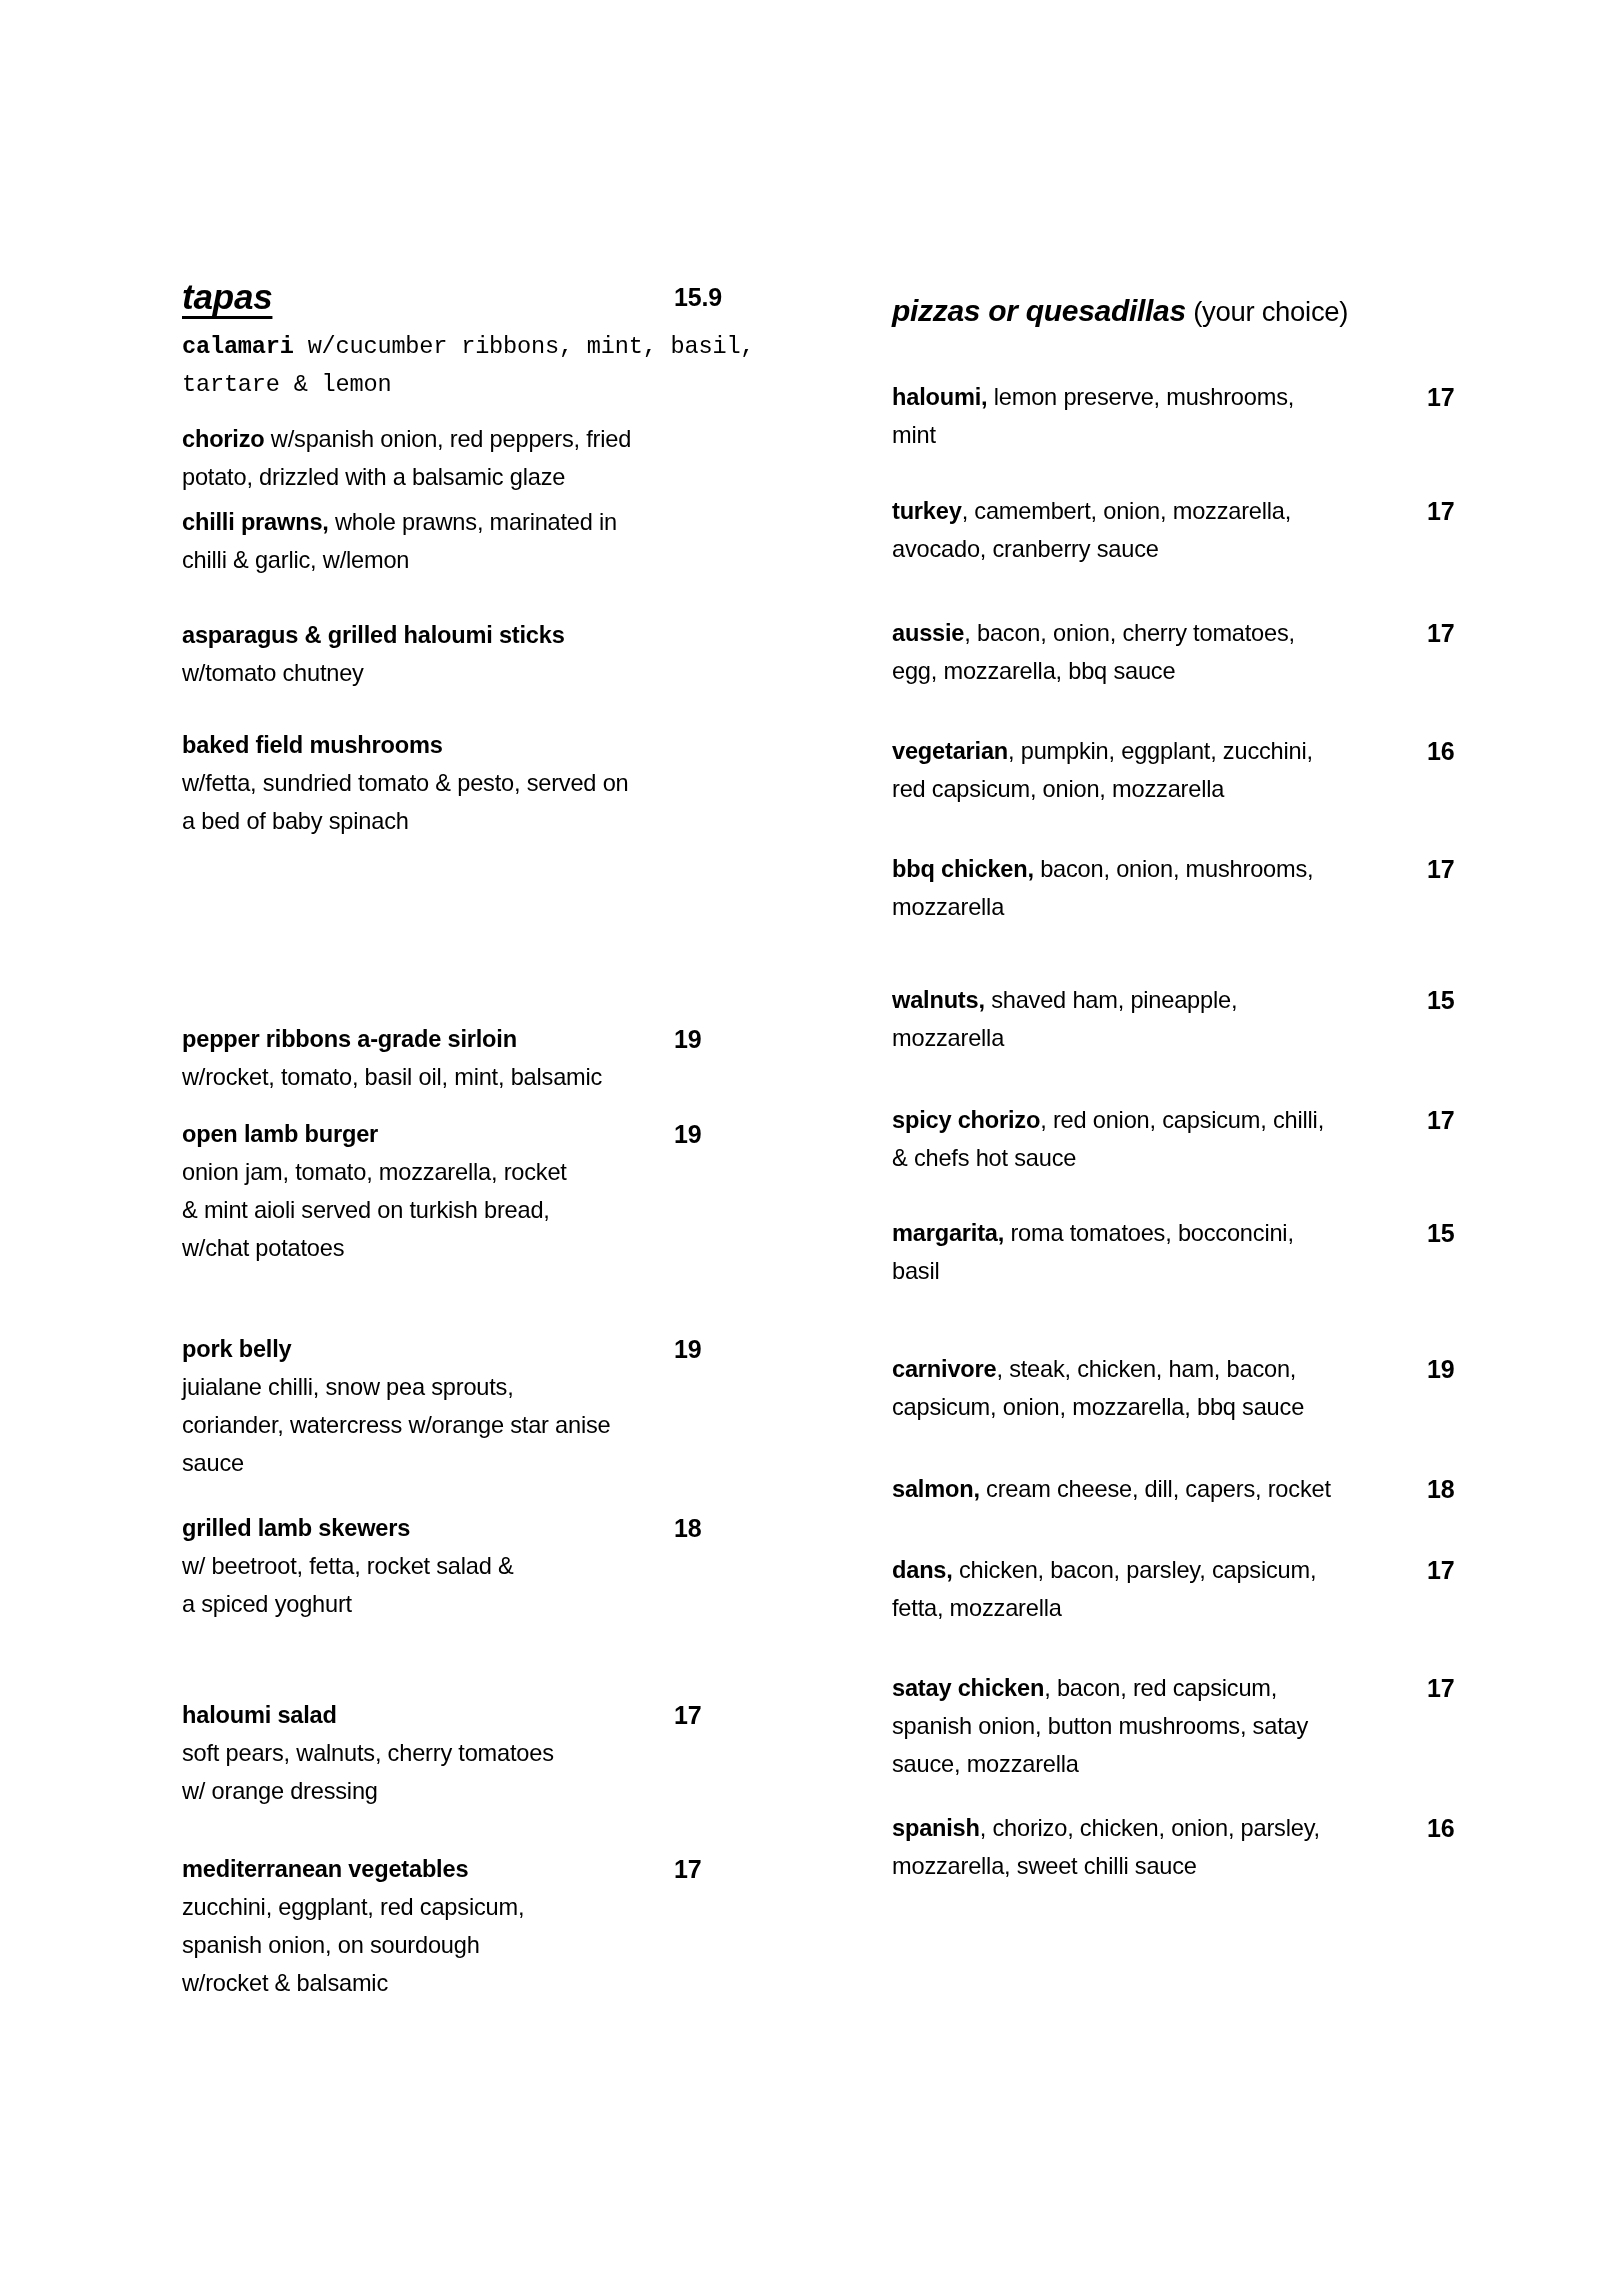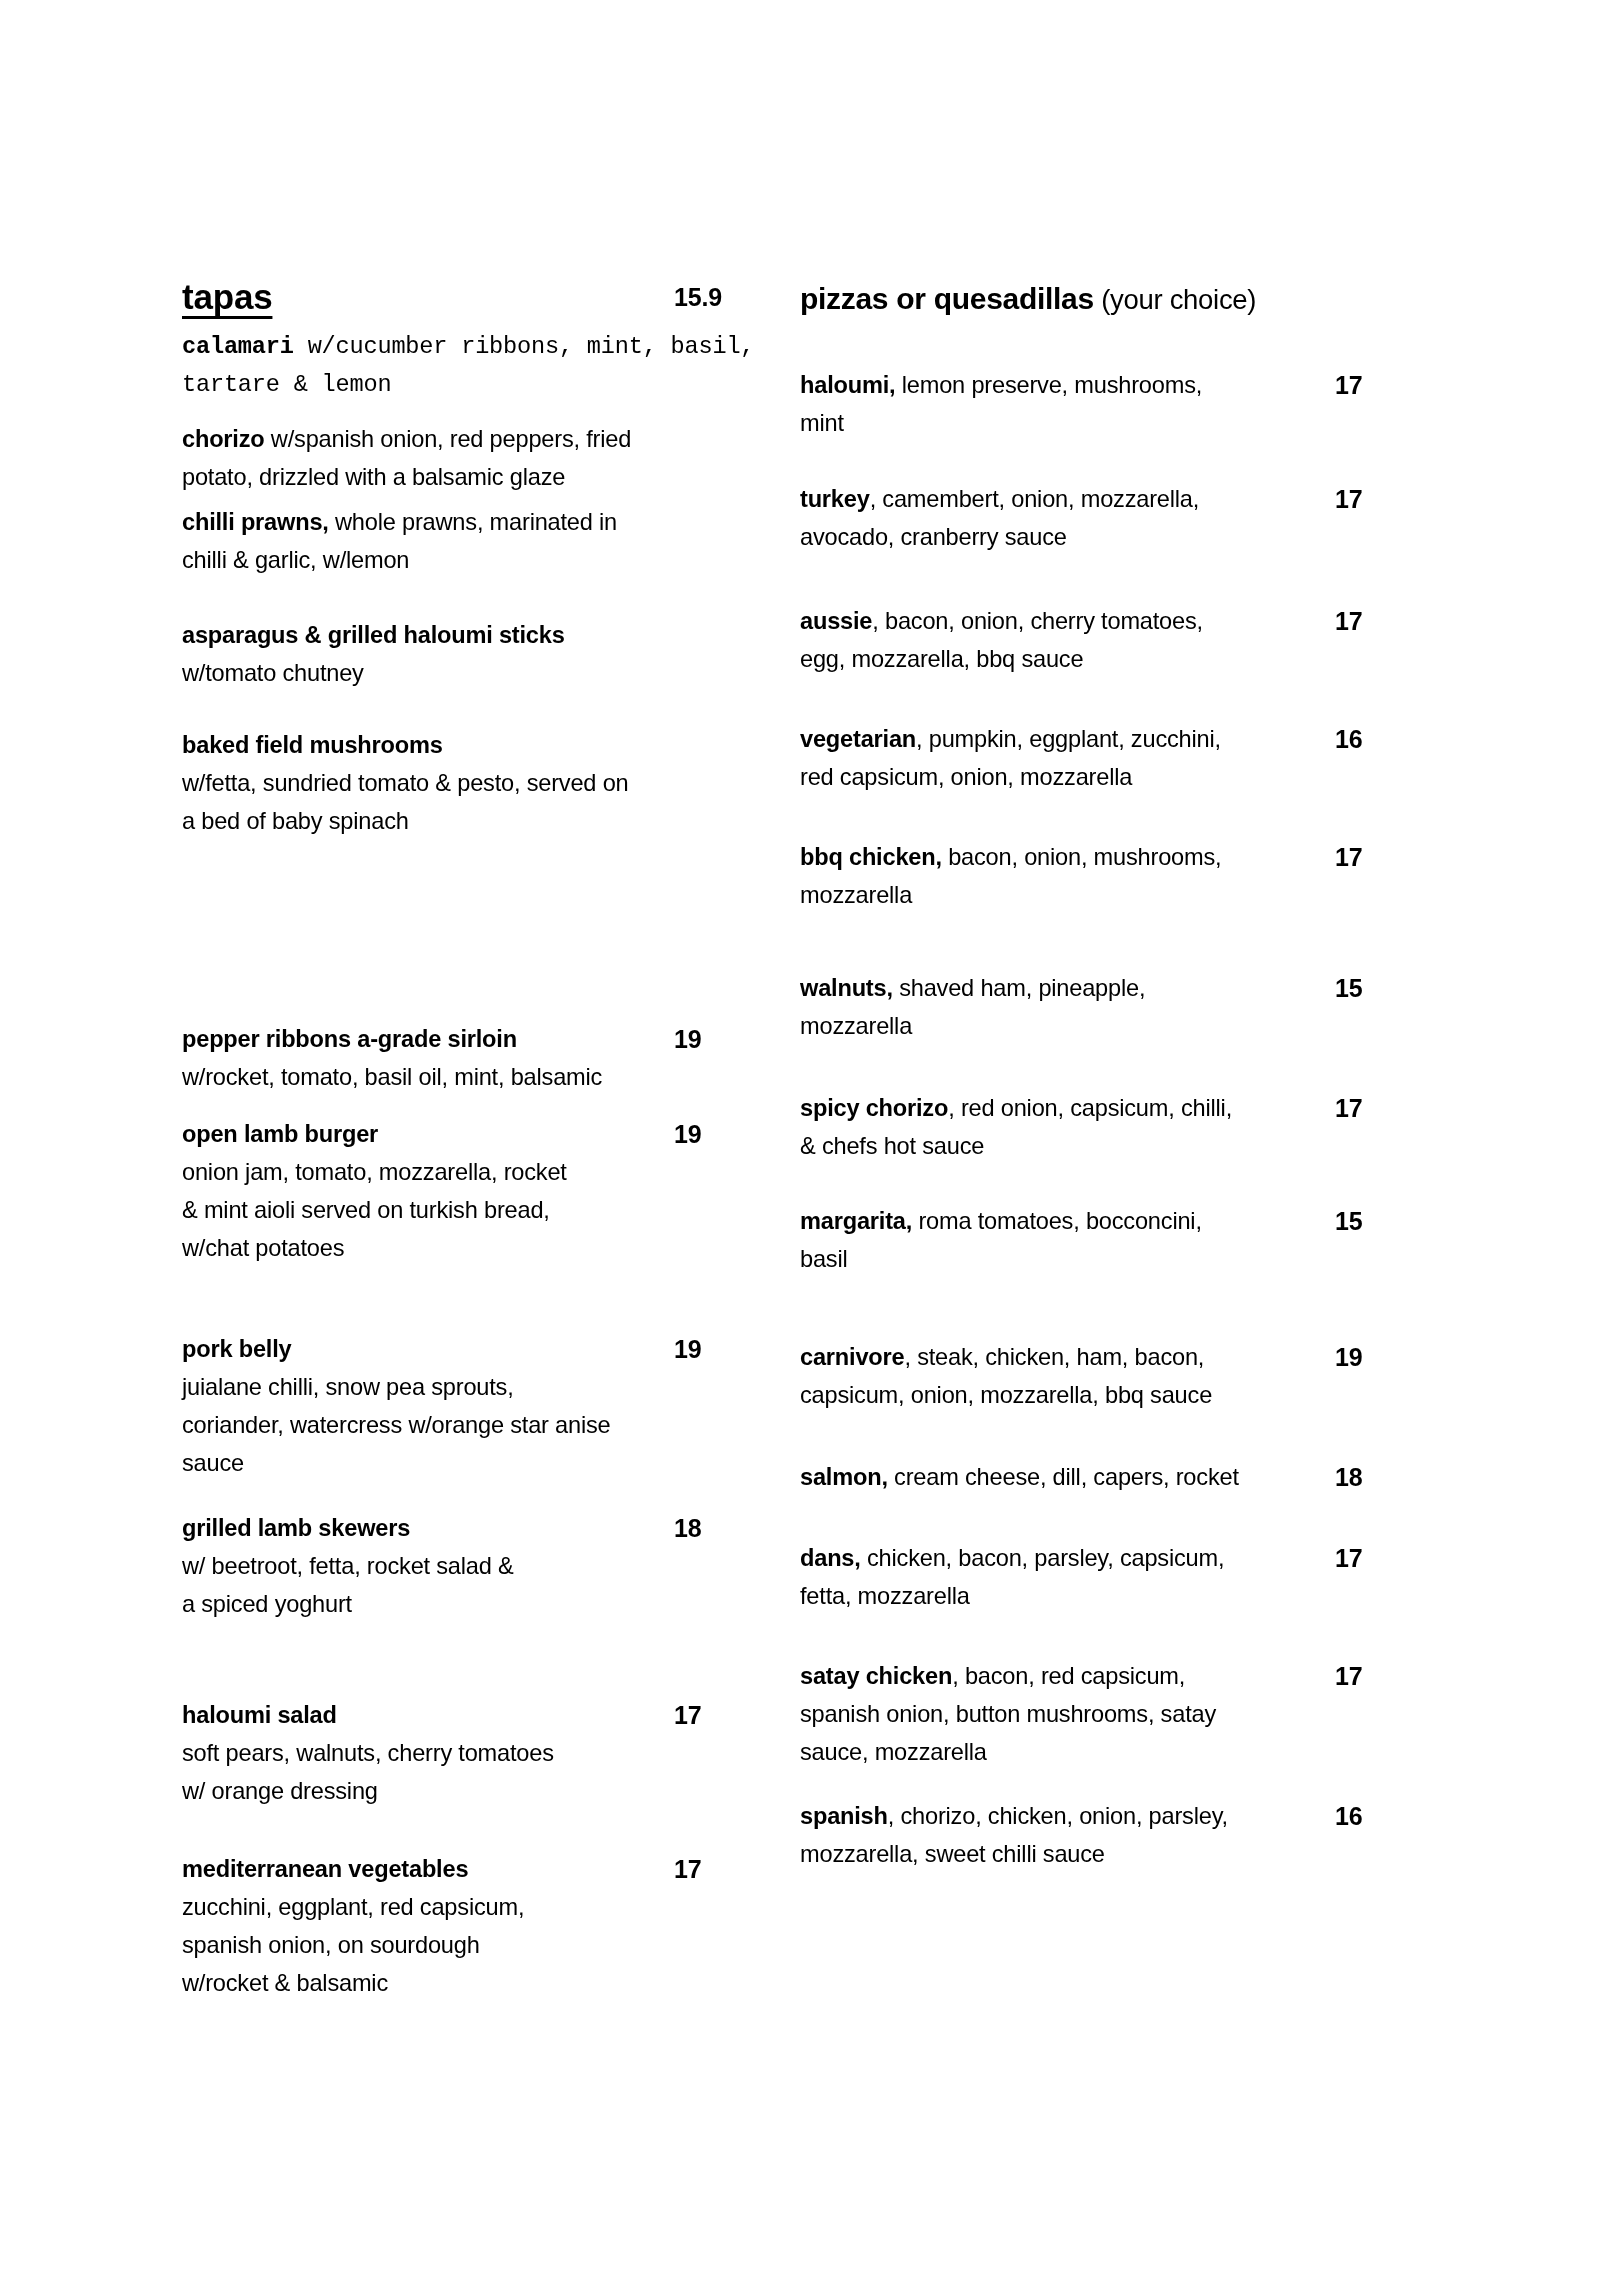--- a/index.html
+++ b/index.html
@@ -16,30 +16,30 @@
     font-family: "Liberation Sans", "DejaVu Sans", sans-serif;
     color: #000000;
     letter-spacing: -0.2px;
     overflow: hidden;
   }
   .col {
     position: absolute;
     top: 274px;
   }
   .col-left  { left: 182px;  width: 574px; }
-  .col-right { left: 800px; width: 523px; }
+  .col-right { left: 892px; width: 523px; margin-top: 12px; }
 
   .sec-heading {
     position: relative;
     margin: 0;
     font-size: 35px;
     line-height: 46px;
     font-weight: 700;
   }
-  .sec-heading .hd-main { text-decoration: underline; text-decoration-thickness: 2.6px; text-underline-offset: 6.5px; }
+  .sec-heading .hd-main { text-decoration: underline; text-decoration-thickness: 2.6px; text-underline-offset: 6.5px; font-style: italic; }
   .sec-pizzas .sec-heading .hd-main { text-decoration: none; font-size: 30px; letter-spacing: -0.3px; }
   .sec-pizzas .sec-heading .hd-note { font-weight: 400; font-size: 27.5px; letter-spacing: -0.3px; }
 
   .item { position: relative; }
   .item .text {
     margin: 0;
     white-space: pre-line;
     font-size: 23.6px;
     line-height: 38px;
     font-weight: 400;

